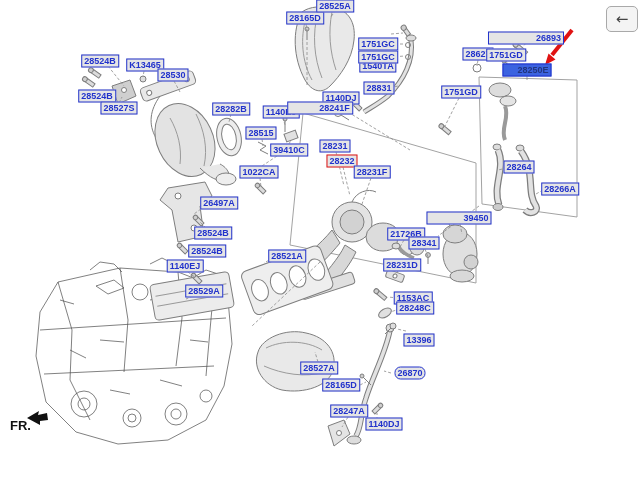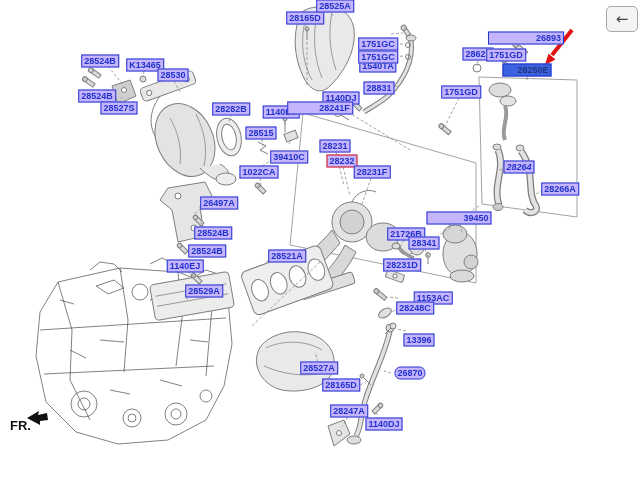--- a/index.html
+++ b/index.html
@@ -4,21 +4,21 @@
 <style>
   html,body{margin:0;padding:0;background:#fff;}
   .stage{position:relative;width:640px;height:504px;background:#fff;overflow:hidden;
          font-family:"Liberation Sans",sans-serif;}
   svg.art{position:absolute;left:0;top:0;}
   .part-label{
     position:absolute;transform:translate(-50%,-50%);
     font:bold 9px/11px "Liberation Sans",sans-serif;
     color:var(--label-blue,#2233cc);
     border:1px solid var(--label-blue,#2233cc);
-    background:#c4b5fd;padding:0 2px;white-space:nowrap;cursor:pointer;
+    background:#e5e5e5;padding:0 2px;white-space:nowrap;cursor:pointer;
   }
   .part-label.red{border-color:var(--highlight-red,#e01212);}
   .part-label.selected{
     background:var(--selected-bg,#3b63e0);
     color:var(--selected-text,#22357f);
     border-color:var(--label-blue,#2233cc);
   }
   .back-btn{
     position:absolute;left:606px;top:6px;width:32px;height:26px;
     border:1px solid #a9a9a9;border-radius:5px;background:#f4f4f4;
@@ -321,21 +321,21 @@
 
   <div id="labels">
       <div class="part-label" style="left: 100px; top: 61px;">28524B</div>
       <div class="part-label" style="left: 145px; top: 65px;">K13465</div>
       <div class="part-label" style="left: 173px; top: 75px;">28530</div>
       <div class="part-label" style="left: 97px; top: 96px;">28524B</div>
       <div class="part-label" style="left: 119px; top: 108px;">28527S</div>
       <div class="part-label" style="left: 231px; top: 109px;">28282B</div>
       <div class="part-label" style="left: 281px; top: 112px;">1140EJ</div>
       <div class="part-label" style="left: 261px; top: 133px;">28515</div>
-      <div class="part-label" style="left: 289px; top: 157px;">39410C</div>
+      <div class="part-label" style="left: 289px; top: 150px;">39410C</div>
       <div class="part-label" style="left: 305px; top: 18px;">28165D</div>
       <div class="part-label" style="left: 335px; top: 6px;">28525A</div>
       <div class="part-label" style="left: 378px; top: 34px; margin-top: 32px;">1540TA</div>
       <div class="part-label" style="left: 378px; top: 44px;">1751GC</div>
       <div class="part-label" style="left: 378px; top: 57px;">1751GC</div>
       <div class="part-label" style="left: 379px; top: 88px;">28831</div>
       <div class="part-label" style="left: 341px; top: 98px;">1140DJ</div>
       <div class="part-label" style="left: 320px; top: 108px; padding-left: 31px;">28241F</div>
       <div class="part-label" style="left: 526px; top: 38px; padding-left: 47px;">26893</div>
       <div class="part-label" style="left: 478px; top: 54px;">28627</div>
@@ -345,27 +345,27 @@
       <div class="part-label" style="left: 259px; top: 172px;">1022CA</div>
       <div class="part-label" style="left: 335px; top: 146px;">28231</div>
       <div class="part-label red" style="left: 342px; top: 161px;">28232</div>
       <div class="part-label" style="left: 372px; top: 172px;">28231F</div>
       <div class="part-label" style="left: 219px; top: 203px;">26497A</div>
       <div class="part-label" style="left: 213px; top: 233px;">28524B</div>
       <div class="part-label" style="left: 207px; top: 251px;">28524B</div>
       <div class="part-label" style="left: 185px; top: 266px;">1140EJ</div>
       <div class="part-label" style="left: 204px; top: 291px;">28529A</div>
       <div class="part-label" style="left: 287px; top: 256px;">28521A</div>
-      <div class="part-label" style="left: 519px; top: 167px; font-style: italic;">28264</div>
+      <div class="part-label" style="left: 519px; top: 167px;">28264</div>
       <div class="part-label" style="left: 560px; top: 189px;">28266A</div>
       <div class="part-label" style="left: 459px; top: 218px; padding-left: 36px;">39450</div>
       <div class="part-label" style="left: 406px; top: 234px;">21726B</div>
       <div class="part-label" style="left: 424px; top: 243px;">28341</div>
       <div class="part-label" style="left: 402px; top: 265px;">28231D</div>
-      <div class="part-label" style="left: 413px; top: 298px; margin-left: 20px;">1153AC</div>
+      <div class="part-label" style="left: 413px; top: 298px;">1153AC</div>
       <div class="part-label" style="left: 415px; top: 308px;">28248C</div>
       <div class="part-label" style="left: 419px; top: 340px;">13396</div>
       <div class="part-label" style="left: 319px; top: 368px;">28527A</div>
       <div class="part-label" style="left: 341px; top: 385px;">28165D</div>
       <div class="part-label" style="left: 410px; top: 373px; border-radius: 6px;">26870</div>
       <div class="part-label" style="left: 349px; top: 411px;">28247A</div>
       <div class="part-label" style="left: 384px; top: 424px;">1140DJ</div>
     </div>
 
   <button class="back-btn">

